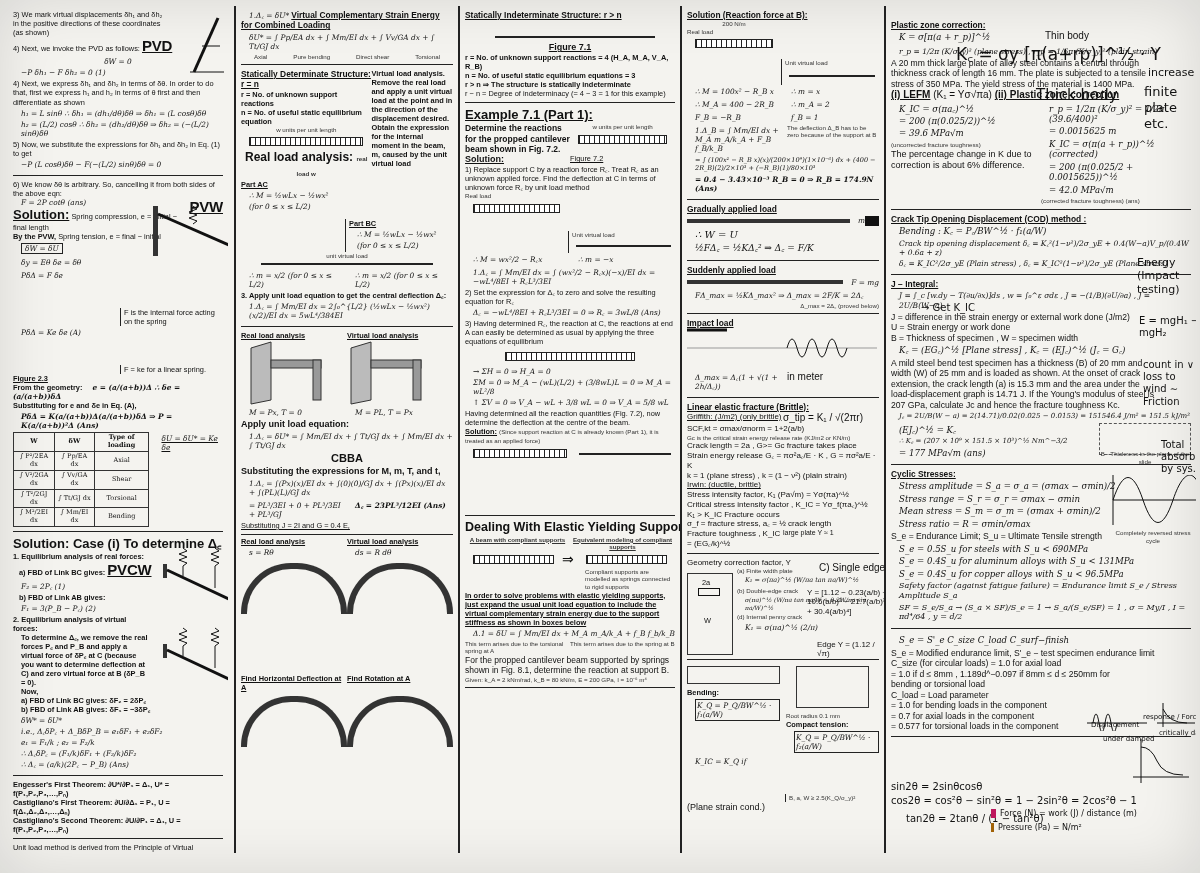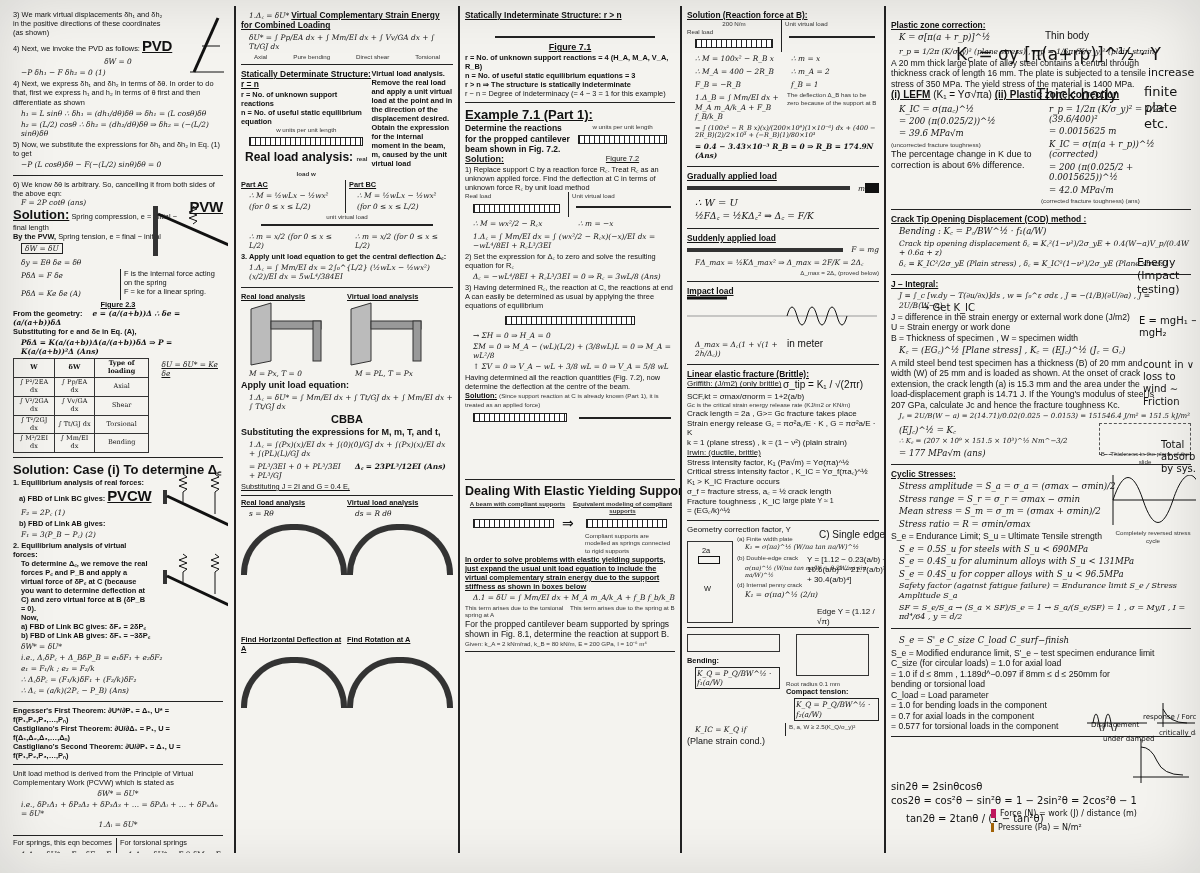--- a/index.html
+++ b/index.html
@@ -20,21 +20,21 @@
   .eqc{font-family:"DejaVu Serif",serif;font-style:italic;text-align:center;margin:2px 0;}
   .b{font-weight:bold;}
   .u{text-decoration:underline;}
   .small{font-size:6.2px;color:#333;}
   .hand{font-family:"DejaVu Sans",sans-serif;color:#111;font-weight:normal;position:absolute;white-space:nowrap;margin-top:42px;}
   .beam{height:7px;border:1px solid #222;background:repeating-linear-gradient(90deg,#222 0 1px,#fff 1px 5px);margin:4px 8px;}
   table.t{border-collapse:collapse;width:150px;font-size:6.5px;font-family:"DejaVu Serif",serif;font-style:italic;}
   table.t td,table.t th{border:1px solid #333;padding:1px 3px;text-align:center;font-style:normal;}
   .split{display:flex;}
   .split>div{flex:1;}
-  .vline{border-left:1px solid #222;padding-left:3px;}
+  .vline{border-left:1px solid #222;padding-left:3px;margin-top:39px;}
   .arch{width:90px;height:45px;border:6px solid #333;border-bottom:none;border-radius:50px 50px 0 0;margin:4px auto 0;}
 </style>
 </head>
 <body>
 
 <div class="sheet">
 
   <div class="col c1">
     <div class="sec">
       <div style="width:150px">3) We mark virtual displacements δh₁ and δh₂ in the positive directions of these coordinates (as shown)</div>
@@ -60,21 +60,21 @@
       <div class="eq" style="border:1px solid #222;display:inline-block;padding:0 3px">δW = δU</div>
       <div class="eq">δy = Eθ δe = δθ</div>
       <div class="split">
           <div class="eq">PδΔ = F δe</div>
           <div class="vline">F is the internal force acting on the spring</div>
         </div>
       <div class="split">
           <div class="eq">PδΔ = Ke δe    (A)</div>
           <div class="vline">F = ke  for a linear spring.</div>
         </div>
-      <div style="text-align:center" class="u b">Figure 2.3</div>
+      <div style="text-align:left" class="u b">Figure 2.3</div>
       <svg style="position:absolute;left:140px;top:28px" width="80" height="50">
           <rect x="0" y="0" width="5" height="50" fill="#333"></rect>
           <line x1="5" y1="8" x2="78" y2="40" stroke="#111" stroke-width="3"></line>
           <path d="M40 0 l4 3 -8 3 8 3 -8 3 8 3 -4 3" stroke="#111" fill="none"></path>
         </svg>
       <div class="b"><span>From the geometry:</span> <span class="eq">e = (a/(a+b))Δ  ∴ δe = (a/(a+b))δΔ</span></div>
       <div class="b">Substituting for e and δe in Eq. (A),</div>
       <div class="eq b">PδΔ = K(a/(a+b))Δ(a/(a+b))δΔ ⇒ P = K(a/(a+b))²Δ   (Ans)</div>
       <div style="display:flex;align-items:flex-start;gap:4px">
         <table class="t">
@@ -283,21 +283,21 @@
       <div class="hb u">Example 7.1 (Part 1):</div>
       <div class="split">
         <div class="b" style="font-size:8.5px">Determine the reactions for the propped cantilever beam shown in Fig. 7.2.</div>
         <div>
             <div class="small" style="text-align:center">w units per unit length</div>
             <div class="beam"></div>
           </div>
       </div>
       <div class="split">
           <div class="b u" style="font-size:9px">Solution:</div>
-          <div style="text-align:center" class="u">Figure 7.2</div>
+          <div style="text-align:left" class="u">Figure 7.2</div>
         </div>
       <div>1) Replace support C by a reaction force R꜀. Treat R꜀ as an unknown applied force. Find the deflection at C in terms of unknown force R꜀ by unit load method</div>
       <div class="split">
         <div>
             <div class="small">Real load</div>
             <div class="beam"></div>
           </div>
         <div class="vline">
             <div class="small">Unit virtual load</div>
             <div style="height:2px;background:#222;margin:6px 4px"></div>

